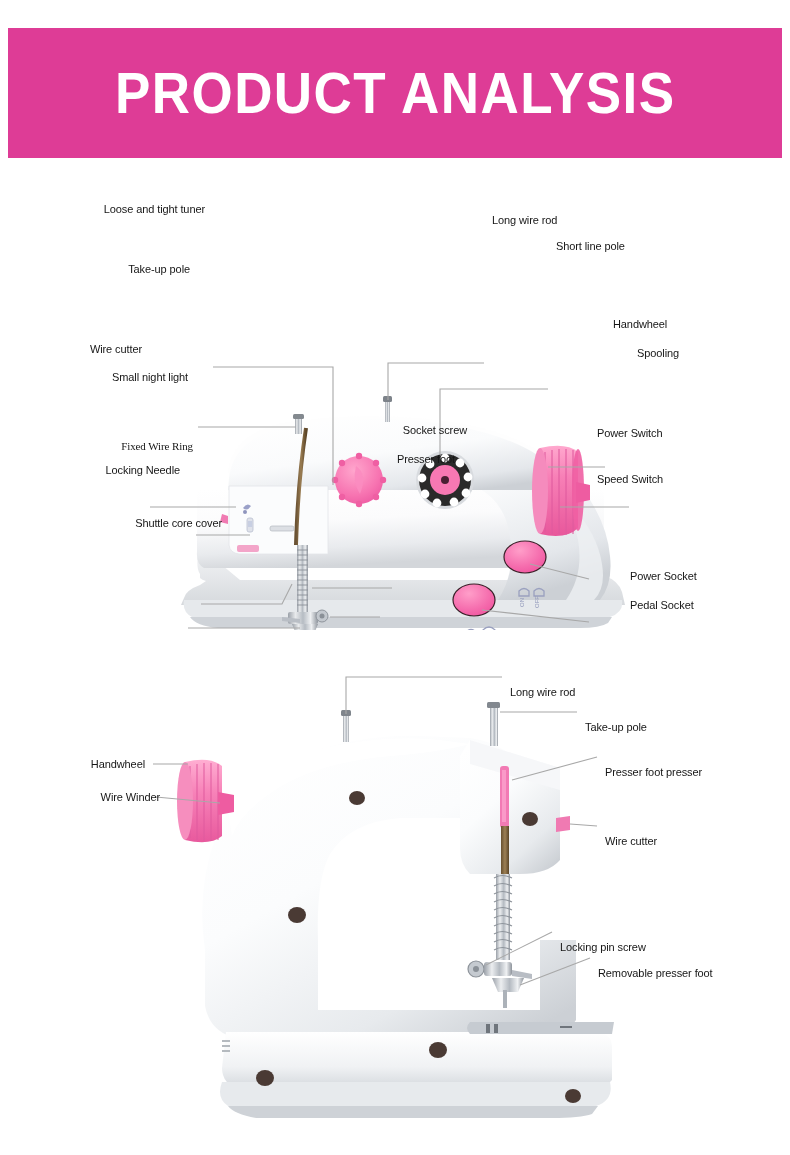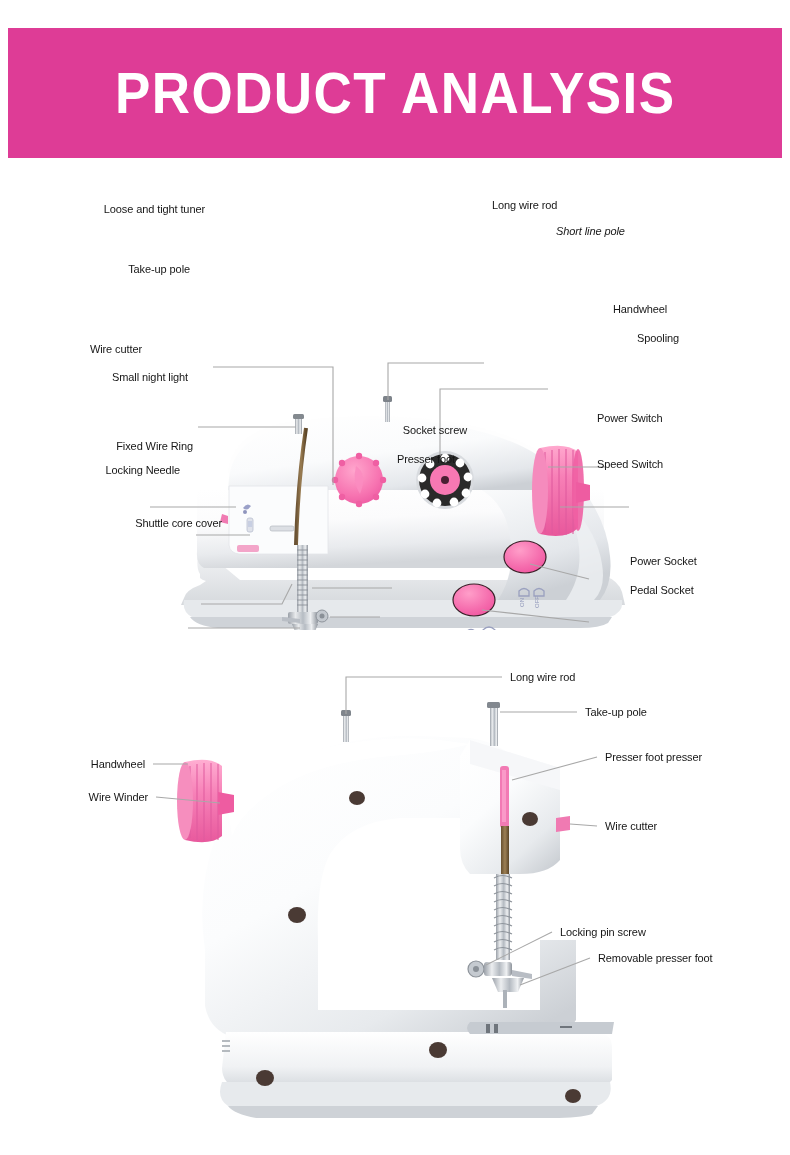--- a/index.html
+++ b/index.html
@@ -36,21 +36,21 @@
 
   
   .label{
     position:absolute;
     font-size:11px;
     color:#161616;
     white-space:nowrap;
     line-height:1;
     letter-spacing:-0.1px;
   }
-  .label.r{transform:translateY(-50%);}
+  .label.r{transform:translateY(-50%);margin-top:15px;}
   .label.l{transform:translate(-100%,-50%);}
 </style>
 </head>
 <body>
 
 <div id="page">
 
   <div class="banner">
     <div class="banner-title">PRODUCT ANALYSIS</div>
   </div>
@@ -489,37 +489,37 @@
 
         <path d="M590 318 L520 345"></path>
       </g>
     </svg>
   </div>
 
   <div class="label l" style="left:205px;top:209px;">Loose and tight tuner</div>
   <div class="label l" style="left:190px;top:269px;">Take-up pole</div>
   <div class="label l" style="left:142px;top:349px;">Wire cutter</div>
   <div class="label l" style="left:188px;top:377px;">Small night light</div>
-  <div class="label l" style="left:193px;top:446px;">Fixed Wire Ring</div>
+  <div class="label l" style="left:193px;top:446px;font-family:Liberation Serif, serif;">Fixed Wire Ring</div>
   <div class="label l" style="left:180px;top:470px;">Locking Needle</div>
   <div class="label l" style="left:222px;top:523px;">Shuttle core cover</div>
   <div class="label l" style="left:467px;top:430px;">Socket screw</div>
   <div class="label l" style="left:455px;top:459px;">Presser foot</div>
 
   <div class="label r" style="left:492px;top:205px;">Long wire rod</div>
-  <div class="label r" style="left:556px;top:231px;font-style:italic;">Short line pole</div>
+  <div class="label r" style="left:556px;top:231px;">Short line pole</div>
   <div class="label r" style="left:613px;top:309px;">Handwheel</div>
   <div class="label r" style="left:637px;top:338px;">Spooling</div>
   <div class="label r" style="left:597px;top:418px;">Power Switch</div>
   <div class="label r" style="left:597px;top:464px;">Speed Switch</div>
   <div class="label r" style="left:630px;top:561px;">Power Socket</div>
   <div class="label r" style="left:630px;top:590px;">Pedal Socket</div>
 
   <div class="label l" style="left:145px;top:764px;">Handwheel</div>
-  <div class="label l" style="left:148px;top:797px;text-align:right;">Wire Winder</div>
+  <div class="label l" style="left:160px;top:797px;text-align:right;">Wire Winder</div>
   <div class="label r" style="left:510px;top:677px;">Long wire rod</div>
   <div class="label r" style="left:585px;top:712px;">Take-up pole</div>
   <div class="label r" style="left:605px;top:757px;">Presser foot presser</div>
   <div class="label r" style="left:605px;top:826px;">Wire cutter</div>
   <div class="label r" style="left:560px;top:932px;">Locking pin screw</div>
   <div class="label r" style="left:598px;top:958px;">Removable presser foot</div>
 
 </div>
 
 </body></html>

